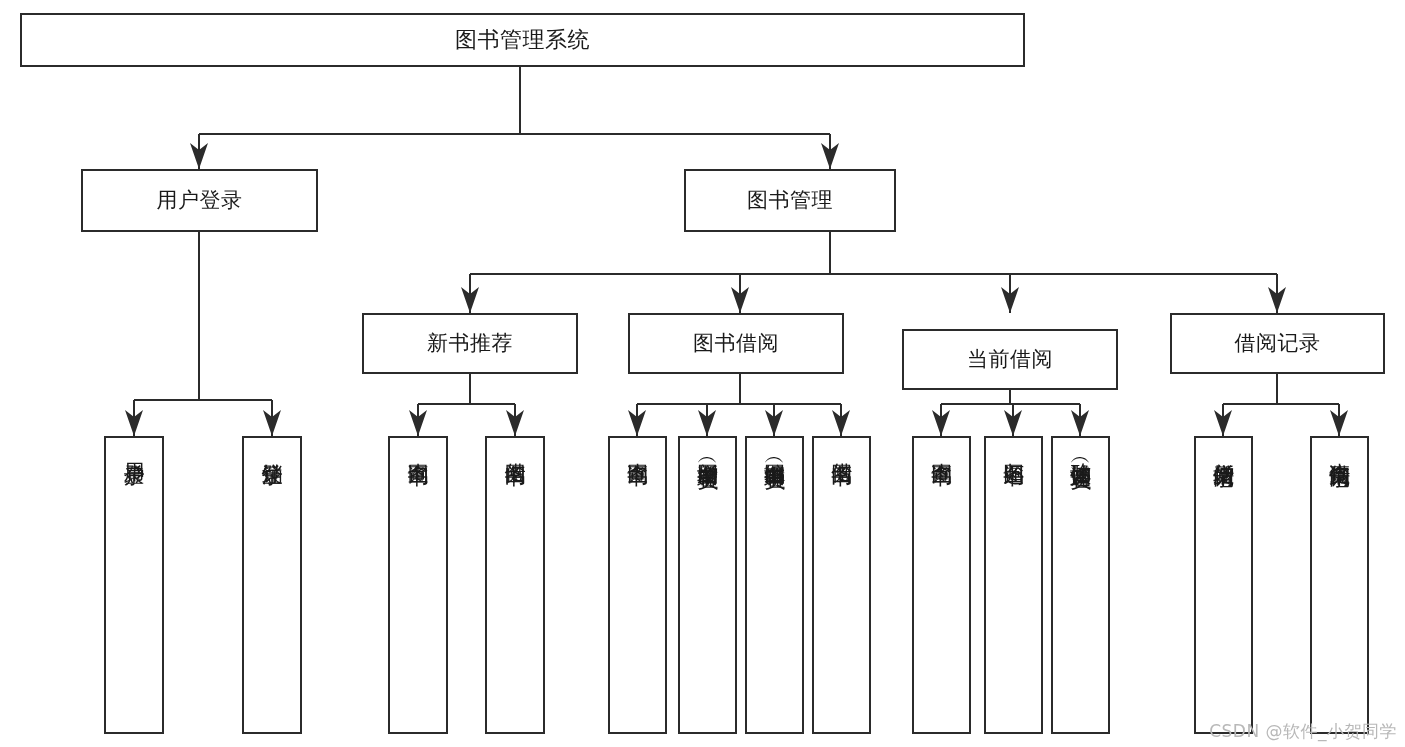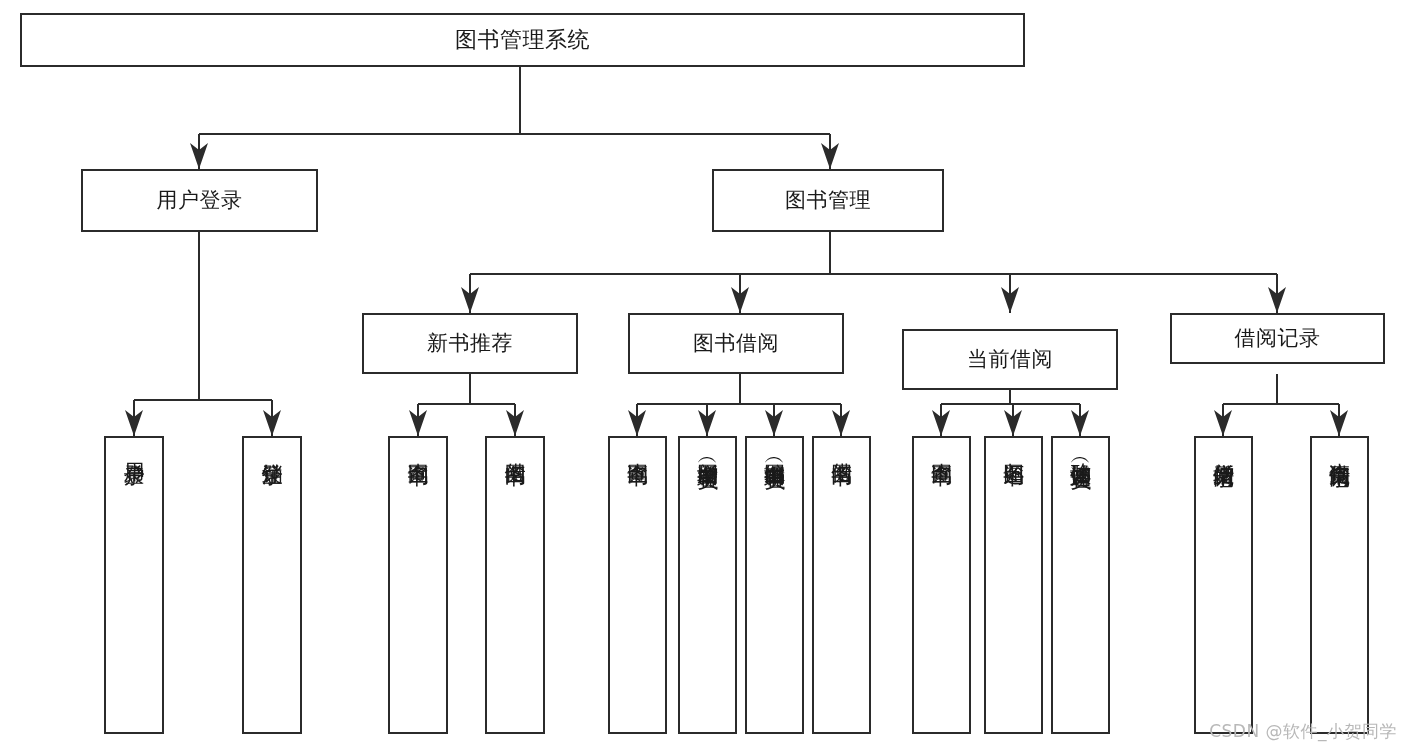--- a/index.html
+++ b/index.html
@@ -132,34 +132,34 @@
       <path d="M 1330 410 L 1339 436 L 1348 410 L 1339 417 Z" fill="#2b2b2b"></path>
     </svg>
 
   <div class="node-box level-1" id="box-root" style="left: 20px; top: 13px; width: 1005px; height: 54px;">
     <span class="node-label">图书管理系统</span>
   </div>
 
   <div class="node-box level-2" id="box-user-login" style="left: 81px; top: 169px; width: 237px; height: 63px;">
     <span class="node-label">用户登录</span>
   </div>
-  <div class="node-box level-2" id="box-book-manage" style="left: 712px; top: 169px; width: 232px; height: 63px;">
+  <div class="node-box level-2" id="box-book-manage" style="left: 684px; top: 169px; width: 212px; height: 63px;">
     <span class="node-label">图书管理</span>
   </div>
 
   <div class="node-box level-3" id="box-new-book-recommend" style="left: 362px; top: 313px; width: 216px; height: 61px;">
     <span class="node-label">新书推荐</span>
   </div>
   <div class="node-box level-3" id="box-book-borrow" style="left: 628px; top: 313px; width: 216px; height: 61px;">
     <span class="node-label">图书借阅</span>
   </div>
   <div class="node-box level-3" id="box-current-borrow" style="left: 902px; top: 313px; width: 216px; height: 61px; margin-top: 16px;">
     <span class="node-label">当前借阅</span>
   </div>
-  <div class="node-box level-3" id="box-borrow-record" style="left: 1170px; top: 313px; width: 215px; height: 51px;">
+  <div class="node-box level-3" id="box-borrow-record" style="left: 1170px; top: 313px; width: 215px; height: 61px;">
     <span class="node-label">借阅记录</span>
   </div>
 
   <div class="node-box leaf" id="box-leaf-0" style="left: 104px; top: 436px; width: 60px; height: 298px;">
     <span class="node-label">用户登录</span>
   </div>
   <div class="node-box leaf" id="box-leaf-1" style="left: 242px; top: 436px; width: 60px; height: 298px;">
     <span class="node-label">注销登录</span>
   </div>
   <div class="node-box leaf" id="box-leaf-2" style="left: 388px; top: 436px; width: 60px; height: 298px;">

